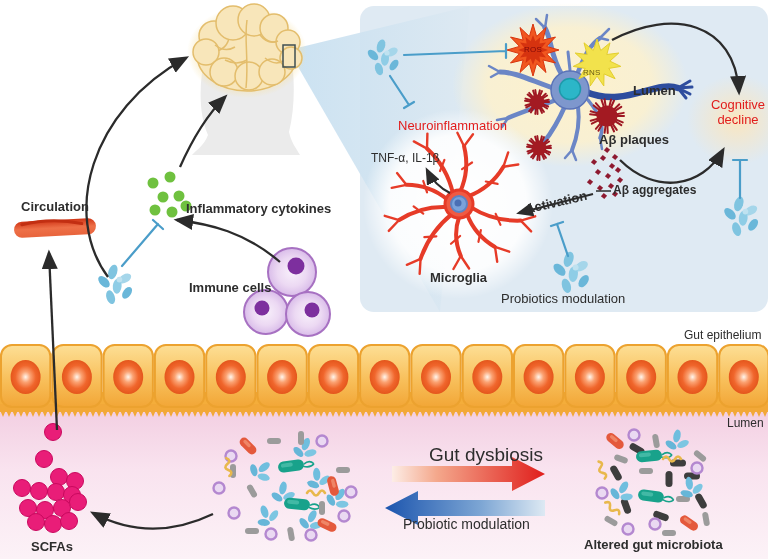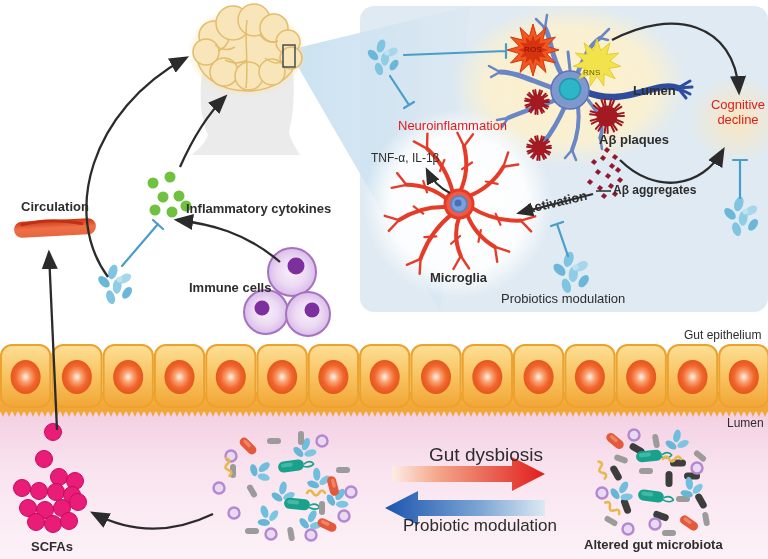--- a/index.html
+++ b/index.html
@@ -504,16 +504,16 @@
 <div class="lbl w700 tiny" style="left:583px;top:68px;width:28px;text-align:left;color:#6b5b14">RNS</div>
 <div class="lbl w600" style="left:633px;top:84px">Lumen</div>
 <div class="lbl w700 red ctr" style="left:700px;top:98px;width:76px">Cognitive decline</div>
 <div class="lbl w600" style="left:599px;top:133px">Aβ plaques</div>
 <div class="lbl w600 small" style="left:613px;top:184px">Aβ aggregates</div>
 <div class="lbl w700" style="left:501px;top:292px">Probiotics modulation</div>
 <div class="lbl small" style="left:684px;top:329px">Gut epithelium</div>
 <div class="lbl small" style="left:727px;top:417px">Lumen</div>
 <div class="lbl w600" style="left:31px;top:540px">SCFAs</div>
 <div class="lbl w700" style="left:429px;top:444px;font-size:19px">Gut dysbiosis</div>
-<div class="lbl w700" style="left:403px;top:516px;font-size:17px">Probiotic modulation</div>
+<div class="lbl w700" style="left:403px;top:516px;font-size:14px">Probiotic modulation</div>
 <div class="lbl w600" style="left:584px;top:538px">Altered gut microbiota</div>
 
 </div>
 
 </body></html>

